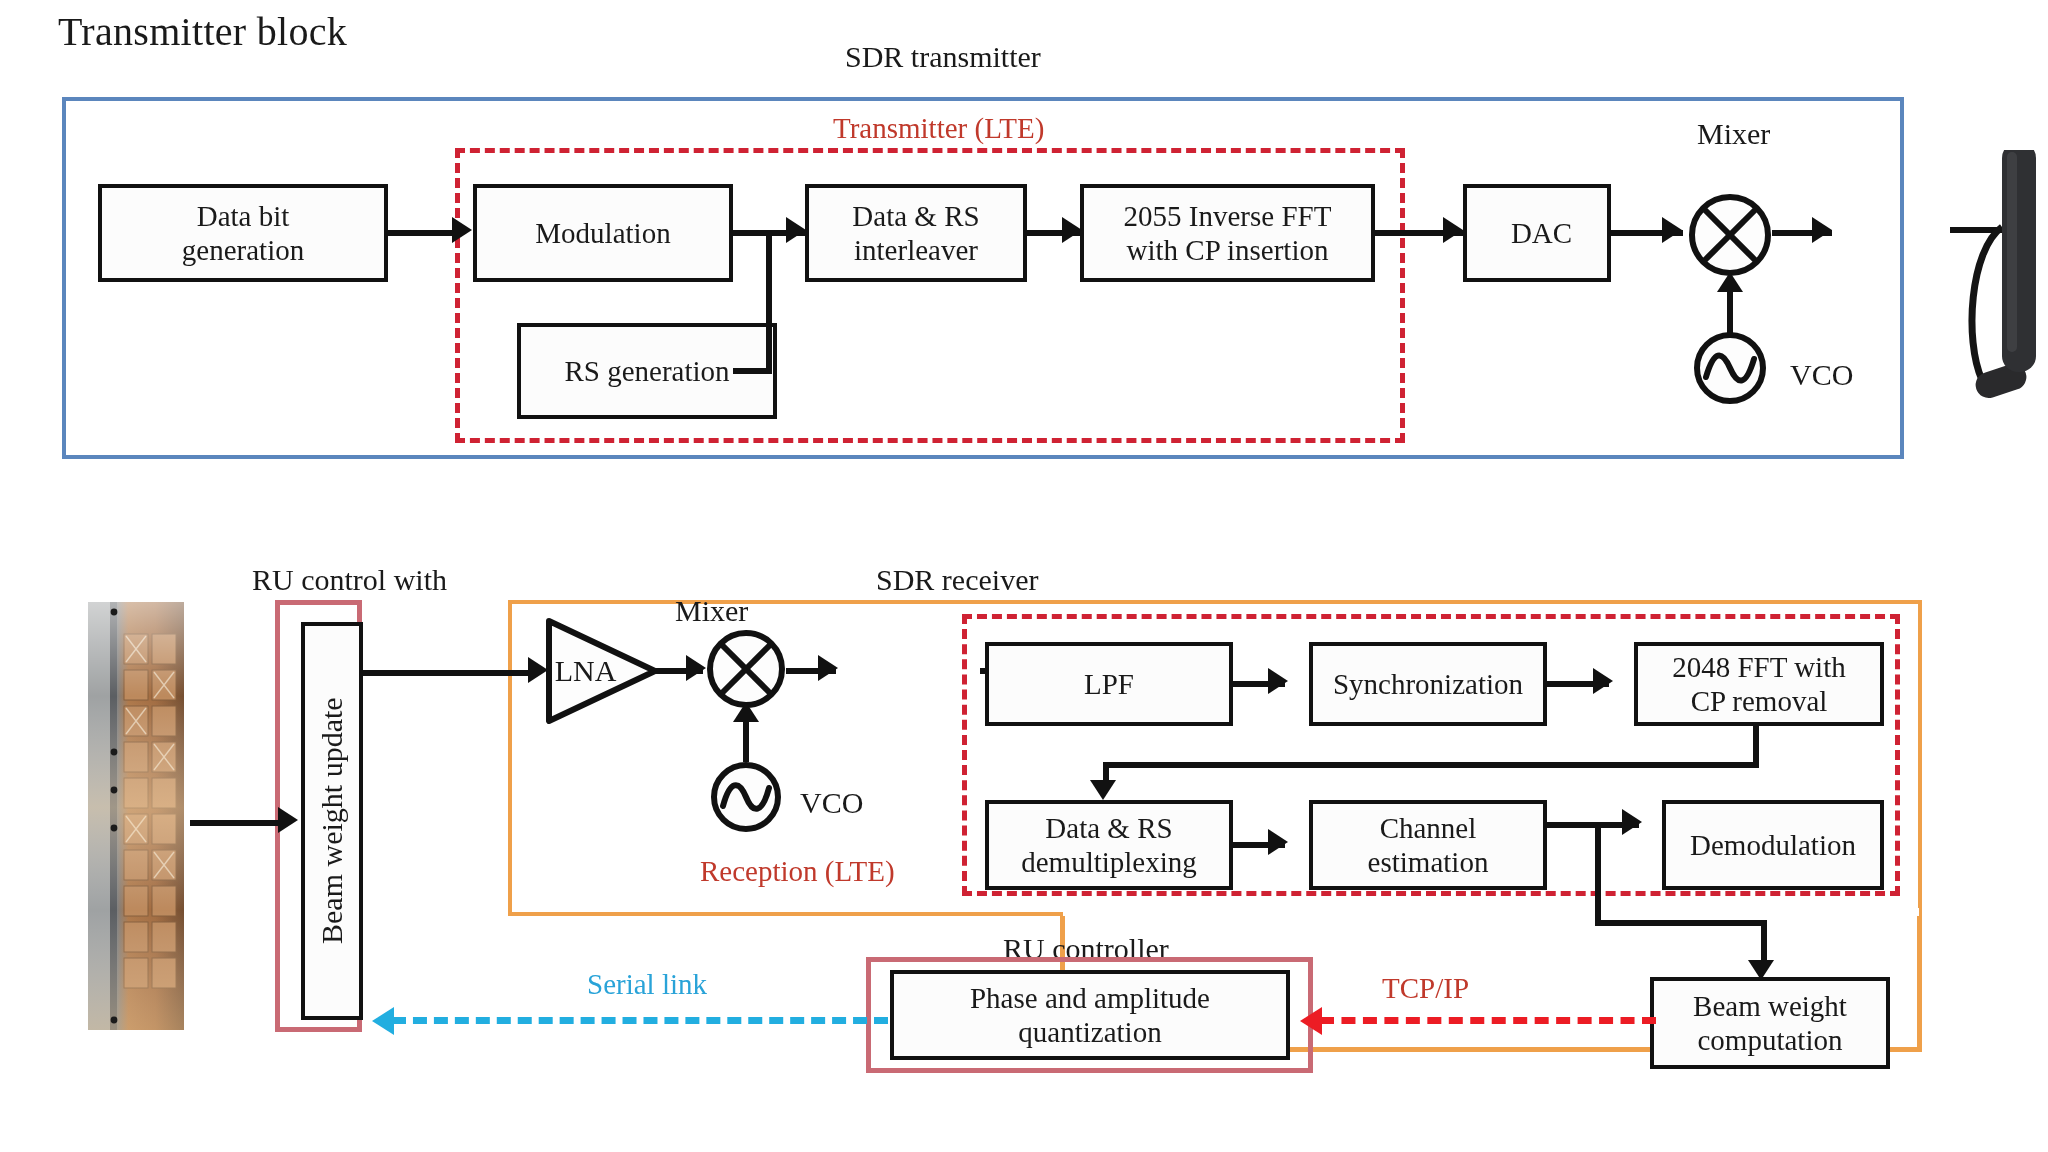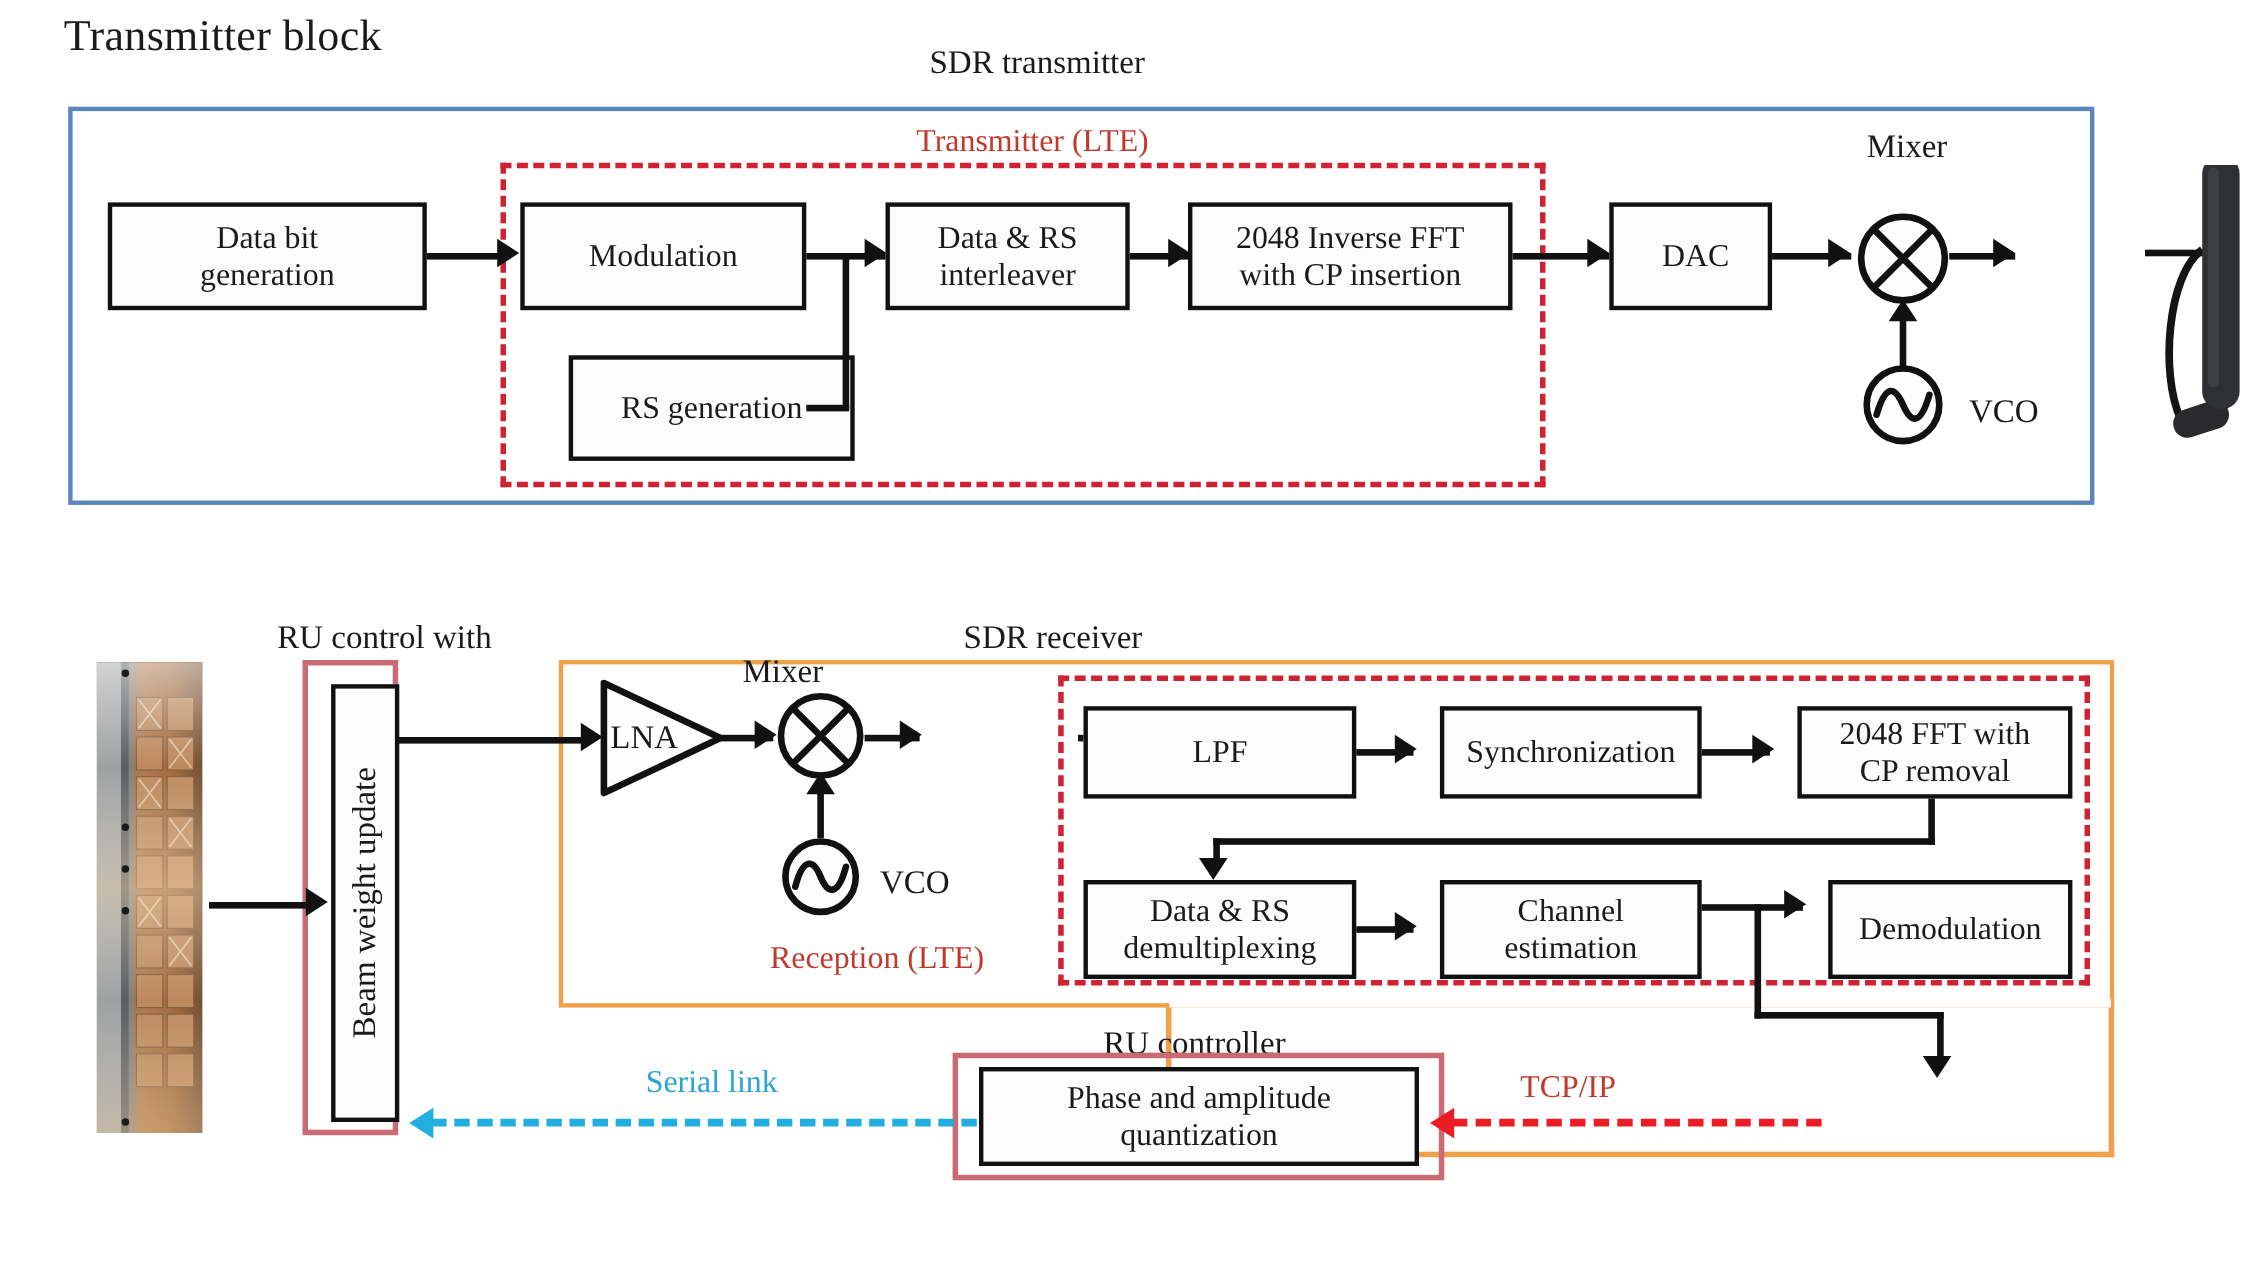--- a/index.html
+++ b/index.html
@@ -168,21 +168,21 @@
   <div class="pbox" style="left:473px; top:323px; width:260px; height:96px;margin-left:44px;">
     <span style="white-space:pre-line;">RS generation</span>
   </div>
 
   <div class="pbox" style="left:805px; top:184px; width:222px; height:98px;">
     <span style="white-space:pre-line;">Data &amp; RS
 interleaver</span>
   </div>
 
   <div class="pbox" style="left:1080px; top:184px; width:295px; height:98px;">
-    <span style="white-space:pre-line;">2048 Inverse FFT
+    <span style="white-space:pre-line;">2055 Inverse FFT
 with CP insertion</span>
   </div>
 
   <div class="pbox" style="left:1463px; top:184px; width:148px; height:98px;padding-left:15px;">
     <span style="white-space:pre-line;">DAC</span>
   </div>
 
   <div class="hline" style="left:388px; top:230px; width:66px;"></div>
   <div class="arrow-r" style="left:452px; top:217px;"></div>
 
@@ -400,20 +400,24 @@
   <div class="hline" style="left:1233px; top:842px; width:52px;"></div>
   <div class="arrow-r" style="left:1268px; top:829px;"></div>
 
   <div class="hline" style="left:1547px; top:822px; width:92px;"></div>
   <div class="arrow-r" style="left:1622px; top:809px;"></div>
   <div class="vline" style="left:1595px; top:822px; height:104px;"></div>
   <div class="hline" style="left:1595px; top:920px; width:172px;"></div>
   <div class="vline" style="left:1761px; top:920px; height:46px;"></div>
   <div class="arrow-d" style="left:1748px; top:960px;"></div>
 
+  <div class="pbox" style="left:1650px; top:977px; width:240px; height:92px;">
+    <span style="white-space:pre-line;">Beam weight
+computation</span>
+  </div>
 
   <div class="lbl group-lbl" style="left:1003px; top:932px;">RU  controller</div>
   <div class="grp grp-pink" style="left:866px; top:957px; width:447px; height:116px;"></div>
   <div class="pbox" style="left:890px; top:970px; width:400px; height:90px;">
     <span style="white-space:pre-line;">Phase and amplitude
 quantization</span>
   </div>
 
   <div class="lbl red-lbl" style="left:1382px; top:972px;">TCP/IP</div>
   <div class="link-tcp" style="left:1320px; top:1017px; width:336px;"></div>

